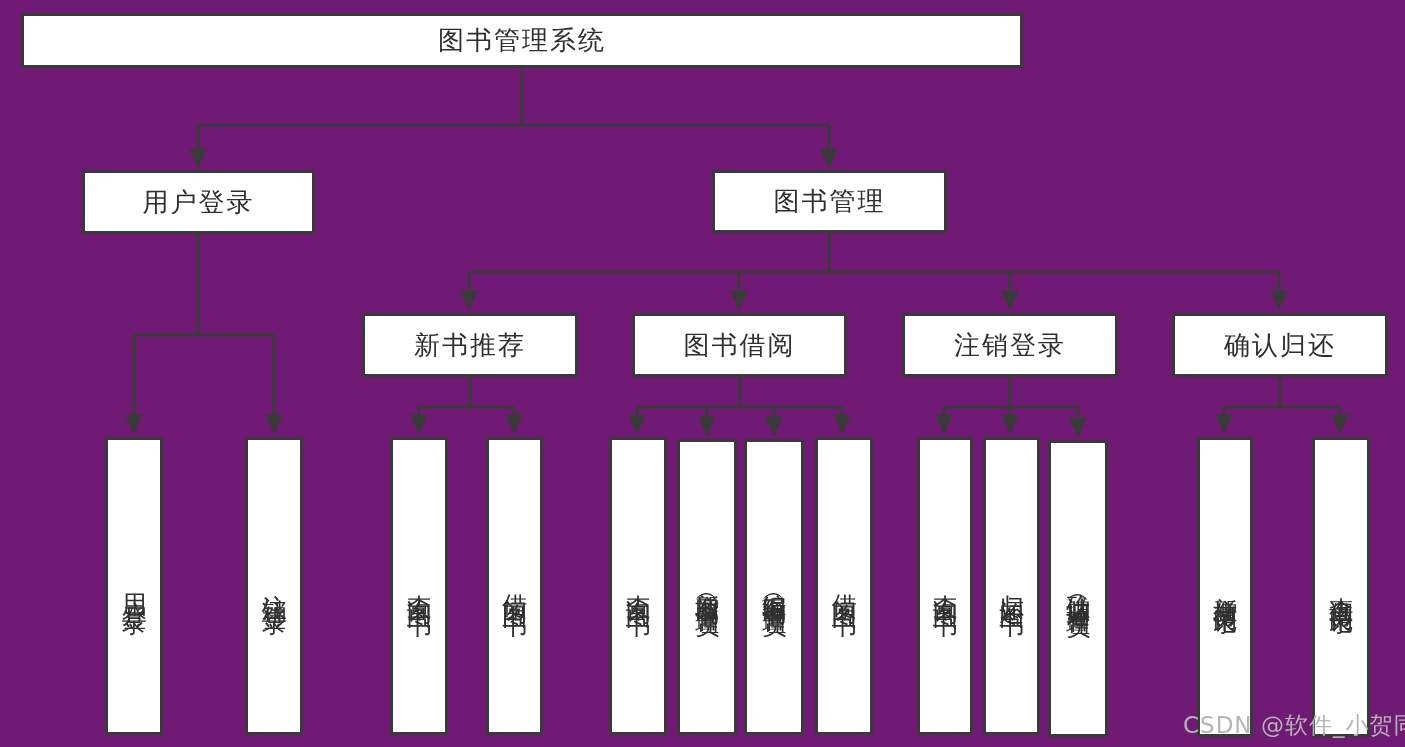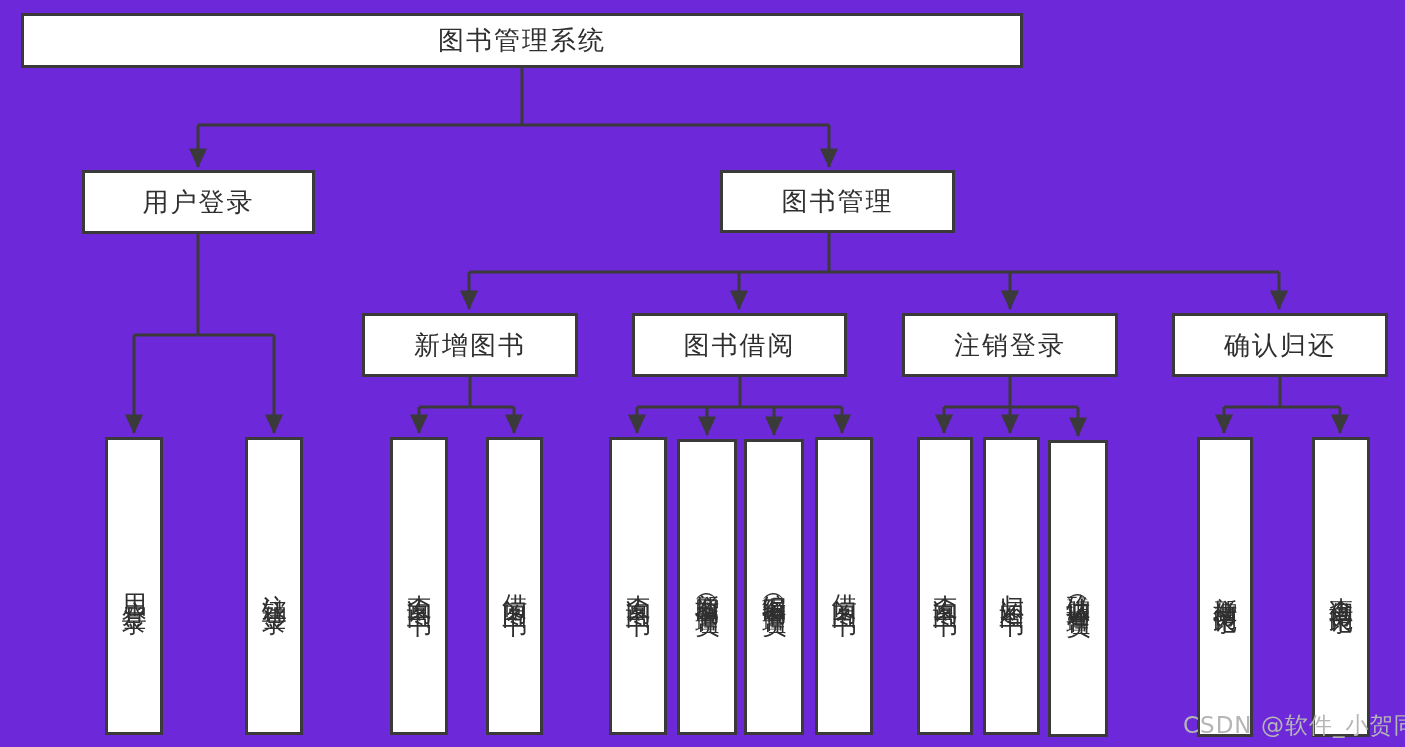--- a/index.html
+++ b/index.html
@@ -1,20 +1,20 @@
 <!DOCTYPE html>
 <html><head>
 <meta charset="utf-8">
 <style>
   html, body { margin: 0; padding: 0; background: #ffffff; }
   .canvas {
     position: relative;
     width: 1405px;
     height: 747px;
-    background: #6d28d9;
+    background: #701a75;
     overflow: hidden;
     font-family: "DejaVu Sans", "Liberation Sans", sans-serif;
   }
   .connectors {
     position: absolute;
     left: 0; top: 0;
     width: 1405px; height: 747px;
     z-index: 1;
   }
   .box {
@@ -106,26 +106,26 @@
     </g>
   </svg>
 
   <div class="box" style="left:21px; top:13px; width:1002px; height:55px;">
     <span class="hlabel">图书管理系统</span>
   </div>
 
   <div class="box" style="left:82px; top:170px; width:233px; height:64px;">
     <span class="hlabel">用户登录</span>
   </div>
-  <div class="box" style="left:712px; top:170px; width:235px; height:63px;margin-left:8px;">
+  <div class="box" style="left:712px; top:170px; width:235px; height:63px;">
     <span class="hlabel">图书管理</span>
   </div>
 
   <div class="box" style="left:362px; top:313px; width:216px; height:64px;">
-    <span class="hlabel">新增图书</span>
+    <span class="hlabel">新书推荐</span>
   </div>
   <div class="box" style="left:632px; top:313px; width:215px; height:64px;">
     <span class="hlabel">图书借阅</span>
   </div>
   <div class="box" style="left:902px; top:313px; width:216px; height:64px;">
     <span class="hlabel">注销登录</span>
   </div>
   <div class="box" style="left:1172px; top:313px; width:216px; height:64px;">
     <span class="hlabel">确认归还</span>
   </div>

